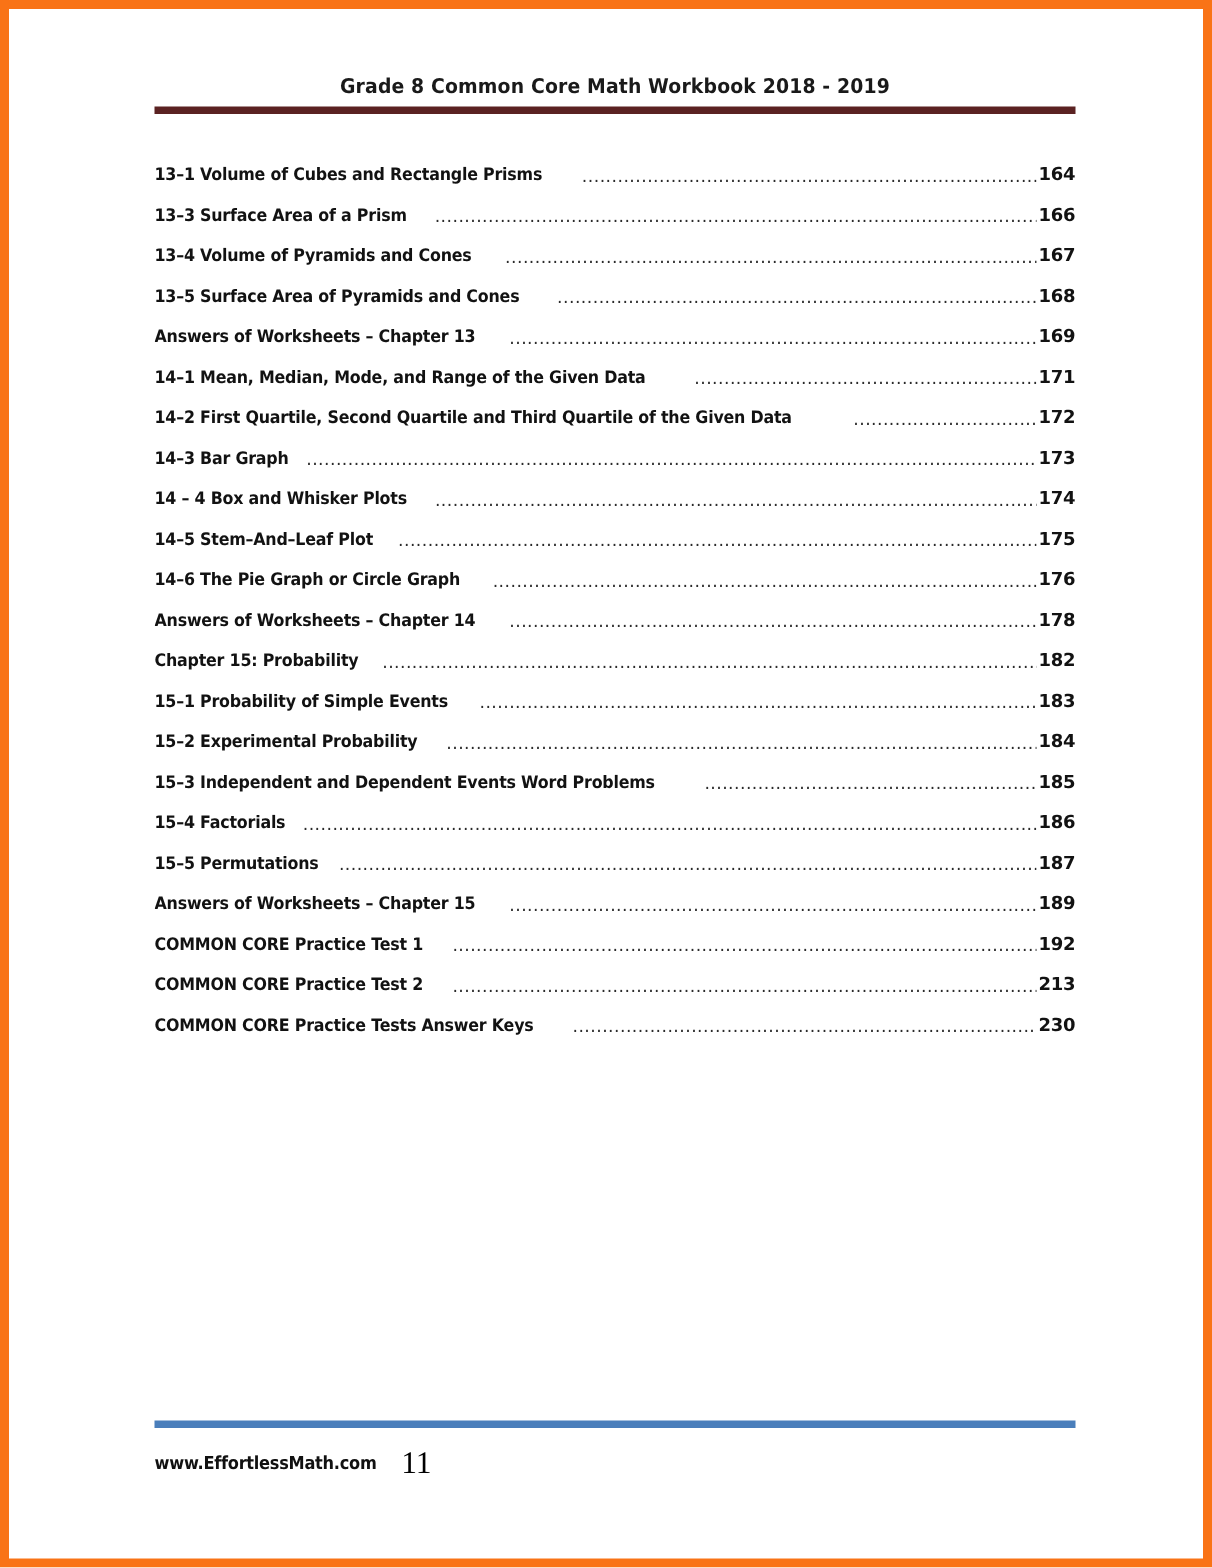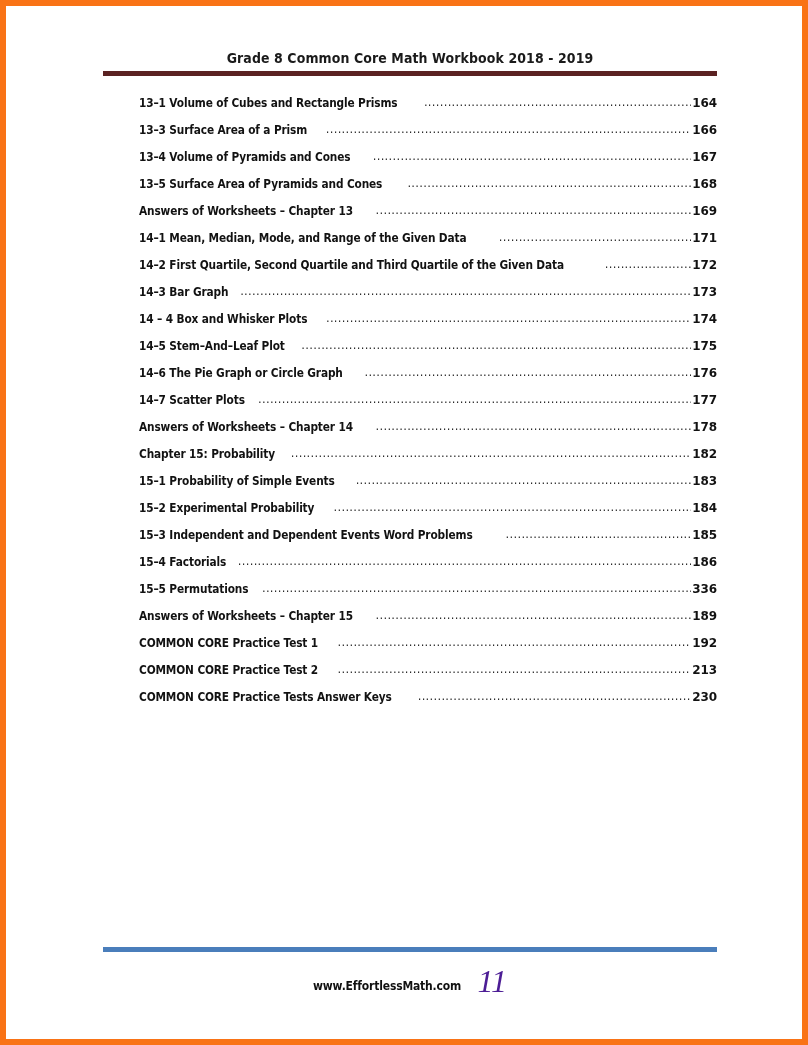--- a/index.html
+++ b/index.html
@@ -53,25 +53,24 @@
   
   .toc {
     position: absolute;
     left: 97px;
     top: 90px;
     width: 614px;
   }
 
   .toc-row {
     display: flex;
-    align-items: flex-start;
+    align-items: flex-end;
     height: 27px;
     white-space: nowrap;
     overflow: hidden;
-    margin-left: 36px;
   }
 
   .toc-label {
     font-family: "DejaVu Sans", sans-serif;
     font-size: 11.5px;
     font-weight: bold;
     color: #121212;
     letter-spacing: -0.15px;
     flex: 0 0 auto;
     transform: scaleX(0.92);
@@ -120,41 +119,40 @@
     width: 614px;
   }
   .footer-rule {
     height: 5px;
     width: 614px;
     background: #4A7EBB;
   }
   .footer-inner {
     display: flex;
     align-items: flex-end;
-    justify-content: center;
+    justify-content: flex-start;
     margin-top: 9px;
   }
   .footer-site {
     font-family: "DejaVu Sans", sans-serif;
     font-size: 12px;
     font-weight: bold;
     color: #111111;
     letter-spacing: -0.2px;
     transform: scaleX(0.9);
     transform-origin: left bottom;
   }
   .footer-pagenum {
     font-family: "Liberation Serif", serif;
-    font-size: 32px;
+    font-size: 21px;
     font-weight: 400;
-    color: #4c1d95;
+    color: #000000;
     line-height: 1;
     position: relative;
     top: 4px;
-    font-style: italic;
   }
 </style>
 </head>
 <body>
 
 <div class="page">
 
   <div class="page-header">
     <div class="header-title">Grade 8 Common Core Math Workbook 2018 - 2019</div>
     <div class="header-rule" style="background: rgb(91, 34, 34);"></div>
@@ -210,25 +208,20 @@
         <span class="toc-label">14–5 Stem–And–Leaf Plot</span>
         <span class="toc-leader"></span>
         <span class="toc-page">175</span>
       </div>
       <div class="toc-row gapped">
         <span class="toc-label">14–6 The Pie Graph or Circle Graph</span>
         <span class="toc-leader"></span>
         <span class="toc-page">176</span>
       </div>
       <div class="toc-row gapped">
-        <span class="toc-label">14–7 Scatter Plots</span>
-        <span class="toc-leader"></span>
-        <span class="toc-page">177</span>
-      </div>
-      <div class="toc-row gapped">
         <span class="toc-label">Answers of Worksheets – Chapter 14</span>
         <span class="toc-leader"></span>
         <span class="toc-page">178</span>
       </div>
       <div class="toc-row gapped">
         <span class="toc-label">Chapter 15: Probability</span>
         <span class="toc-leader"></span>
         <span class="toc-page">182</span>
       </div>
       <div class="toc-row gapped">
@@ -247,21 +240,21 @@
         <span class="toc-page">185</span>
       </div>
       <div class="toc-row gapped">
         <span class="toc-label">15–4 Factorials</span>
         <span class="toc-leader"></span>
         <span class="toc-page">186</span>
       </div>
       <div class="toc-row gapped">
         <span class="toc-label">15–5 Permutations</span>
         <span class="toc-leader"></span>
-        <span class="toc-page">336</span>
+        <span class="toc-page">187</span>
       </div>
       <div class="toc-row gapped">
         <span class="toc-label">Answers of Worksheets – Chapter 15</span>
         <span class="toc-leader"></span>
         <span class="toc-page">189</span>
       </div>
       <div class="toc-row gapped">
         <span class="toc-label">COMMON CORE Practice Test 1</span>
         <span class="toc-leader"></span>
         <span class="toc-page">192</span>

